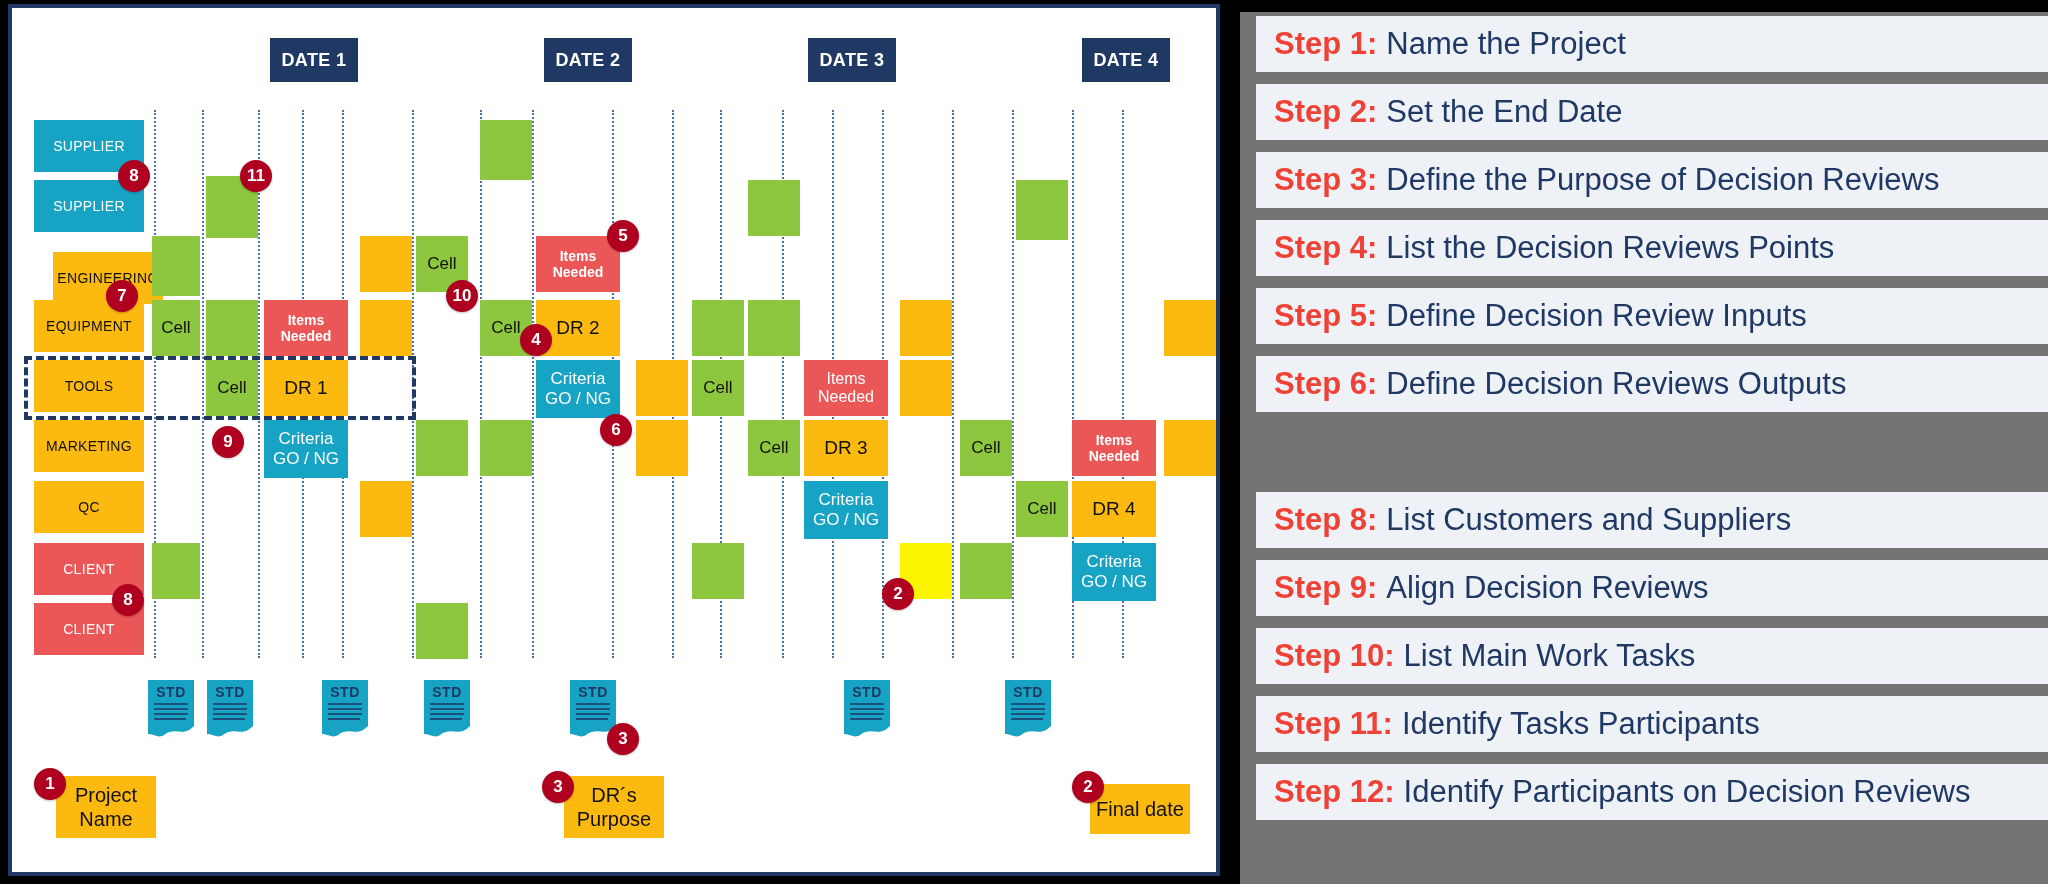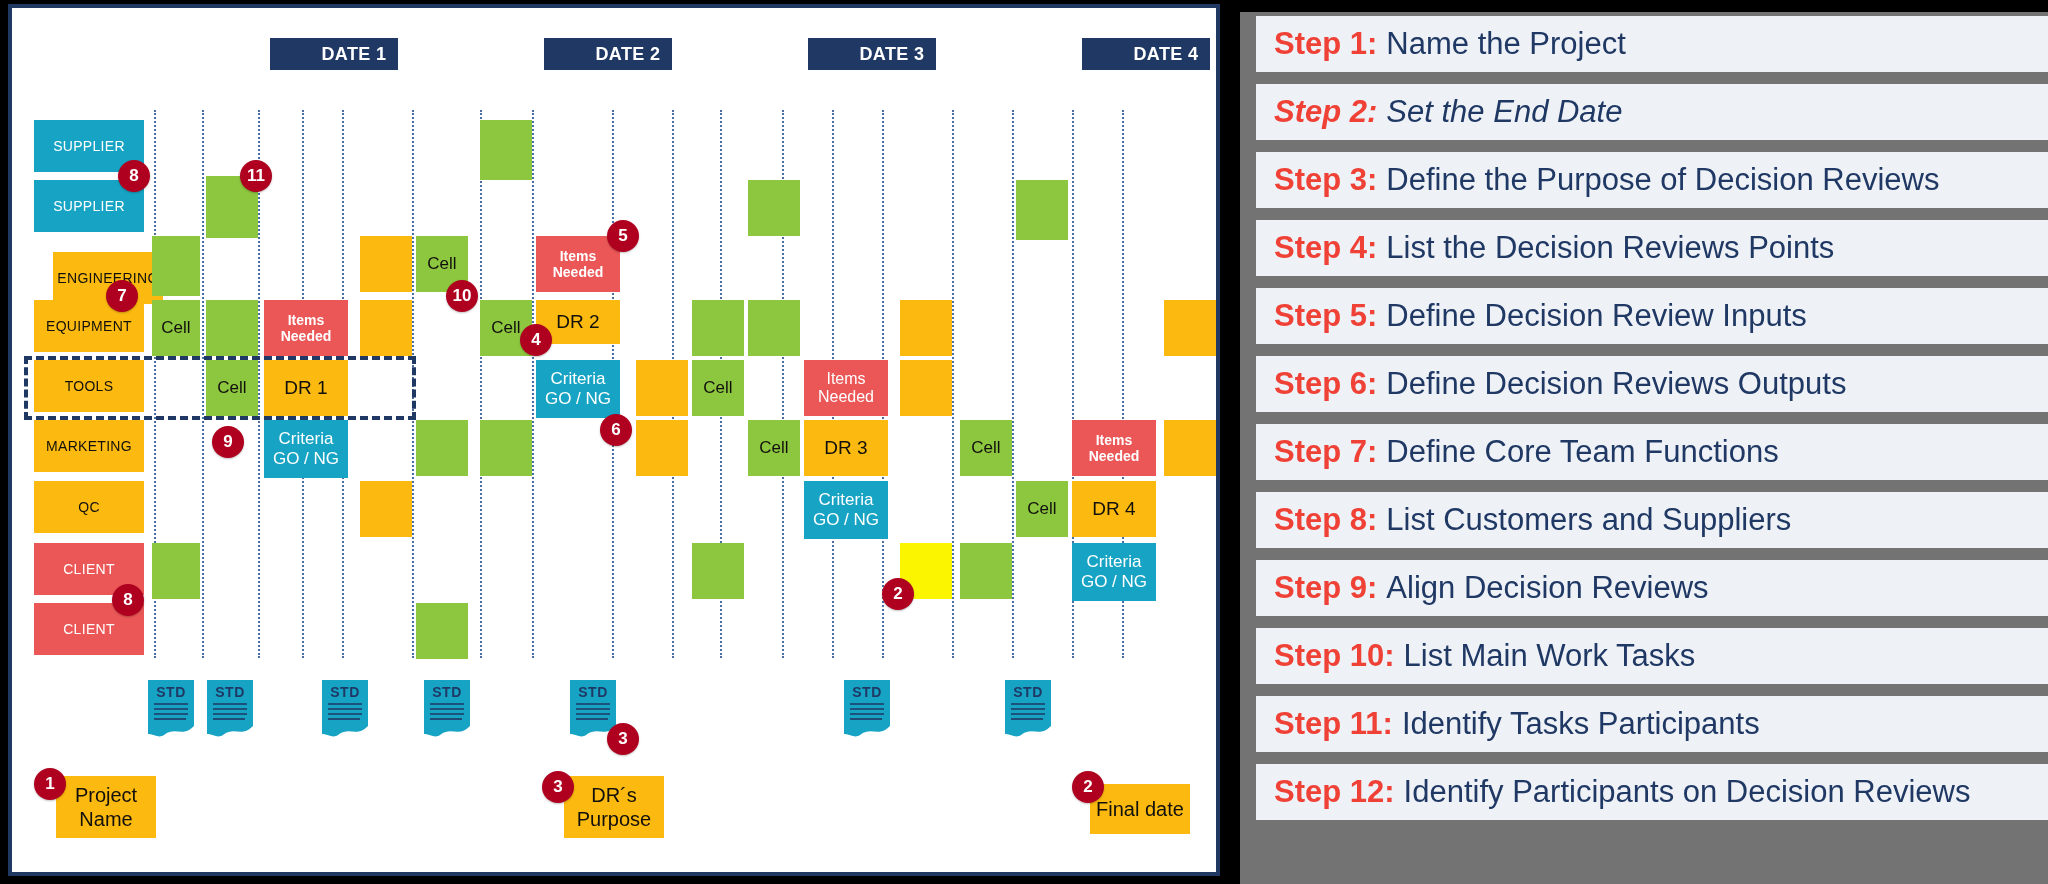--- a/index.html
+++ b/index.html
@@ -7,21 +7,21 @@
   #root{position:relative;width:2048px;height:884px;background:#000;}
 
   
   #board{position:absolute;left:8px;top:4px;width:1212px;height:872px;
          background:#ffffff;border:4px solid #1f3864;box-sizing:border-box;}
   #canvas{position:absolute;left:0;top:0;width:1212px;height:872px;}
 
   .dateHdr{position:absolute;background:#1f3864;color:#fff;
            font-weight:bold;font-size:18px;letter-spacing:.4px;
            display:flex;align-items:center;justify-content:center;
-           width:88px;height:32px;padding-left:40px;}
+           width:88px;height:44px;}
 
   
   .rail{position:absolute;width:2px;border-left:2px dotted #4a6fa5;}
 
   
   .fn{position:absolute;left:22px;width:110px;height:52px;
       display:flex;align-items:center;justify-content:center;
       font-size:14px;font-weight:normal;letter-spacing:.3px;text-align:center;}
   .fn.cyan{background:#17a3c4;color:#fff;}
   .fn.amber{background:#fcba10;color:#12100d;}
@@ -116,21 +116,21 @@
         <div class="blk amberB" style="left: 348px; top: 292px; width: 52px; height: 56px;"></div>
         <div class="blk amberB" style="left: 348px; top: 473px; width: 52px; height: 56px;"></div>
         <div class="blk green" style="left: 140px; top: 535px; width: 48px; height: 56px;"></div>
         <div class="blk green" style="left: 404px; top: 228px; width: 52px; height: 56px;">Cell</div>
         <div class="blk green" style="left: 404px; top: 412px; width: 52px; height: 56px;"></div>
         <div class="blk green" style="left: 404px; top: 595px; width: 52px; height: 56px;"></div>
         <div class="blk green" style="left: 468px; top: 112px; width: 52px; height: 60px;"></div>
         <div class="blk green" style="left: 468px; top: 292px; width: 52px; height: 56px;">Cell</div>
         <div class="blk green" style="left: 468px; top: 412px; width: 52px; height: 56px;"></div>
         <div class="blk redB" style="left: 524px; top: 228px; width: 84px; height: 56px;">Items Needed</div>
-        <div class="blk amberB" style="left: 524px; top: 292px; width: 84px; height: 44px;">DR 2</div>
+        <div class="blk amberB" style="left: 524px; top: 292px; width: 84px; height: 56px;">DR 2</div>
         <div class="blk cyanB" style="left: 524px; top: 352px; width: 84px; height: 58px;">Criteria GO / NG</div>
         <div class="blk amberB" style="left: 624px; top: 352px; width: 52px; height: 56px;"></div>
         <div class="blk amberB" style="left: 624px; top: 412px; width: 52px; height: 56px;"></div>
         <div class="blk green" style="left: 680px; top: 352px; width: 52px; height: 56px;">Cell</div>
         <div class="blk green" style="left: 680px; top: 292px; width: 52px; height: 56px;"></div>
         <div class="blk green" style="left: 680px; top: 535px; width: 52px; height: 56px;"></div>
         <div class="blk green" style="left: 736px; top: 172px; width: 52px; height: 56px;"></div>
         <div class="blk green" style="left: 736px; top: 292px; width: 52px; height: 56px;"></div>
         <div class="blk green" style="left: 736px; top: 412px; width: 52px; height: 56px;">Cell</div>
         <div class="blk redB2" style="left: 792px; top: 352px; width: 84px; height: 56px;">Items Needed</div>
@@ -250,44 +250,40 @@
         <div class="note" style="left: 552px; top: 768px; width: 100px; height: 62px;">DR´s Purpose</div>
         <div class="note" style="left: 1078px; top: 776px; width: 100px; height: 50px;">Final date</div>
       </div>
   </div>
 
   <div id="steps">
       <div class="stepRow" style="top: 4px;">
         <span class="n">Step 1:</span>
         <span class="t">Name the Project</span>
       </div>
-      <div class="stepRow" style="top: 72px; font-style: italic;">
+      <div class="stepRow" style="top: 72px;">
         <span class="n">Step 2:</span>
         <span class="t">Set the End Date</span>
       </div>
       <div class="stepRow" style="top: 140px;">
         <span class="n">Step 3:</span>
         <span class="t">Define the Purpose of Decision Reviews</span>
       </div>
       <div class="stepRow" style="top: 208px;">
         <span class="n">Step 4:</span>
         <span class="t">List the Decision Reviews Points</span>
       </div>
       <div class="stepRow" style="top: 276px;">
         <span class="n">Step 5:</span>
         <span class="t">Define Decision Review Inputs</span>
       </div>
       <div class="stepRow" style="top: 344px;">
         <span class="n">Step 6:</span>
         <span class="t">Define Decision Reviews Outputs</span>
       </div>
-      <div class="stepRow" style="top: 412px;">
-        <span class="n">Step 7:</span>
-        <span class="t">Define Core Team Functions</span>
-      </div>
       <div class="stepRow" style="top: 480px;">
         <span class="n">Step 8:</span>
         <span class="t">List Customers and Suppliers</span>
       </div>
       <div class="stepRow" style="top: 548px;">
         <span class="n">Step 9:</span>
         <span class="t">Align Decision Reviews</span>
       </div>
       <div class="stepRow" style="top: 616px;">
         <span class="n">Step 10:</span>

